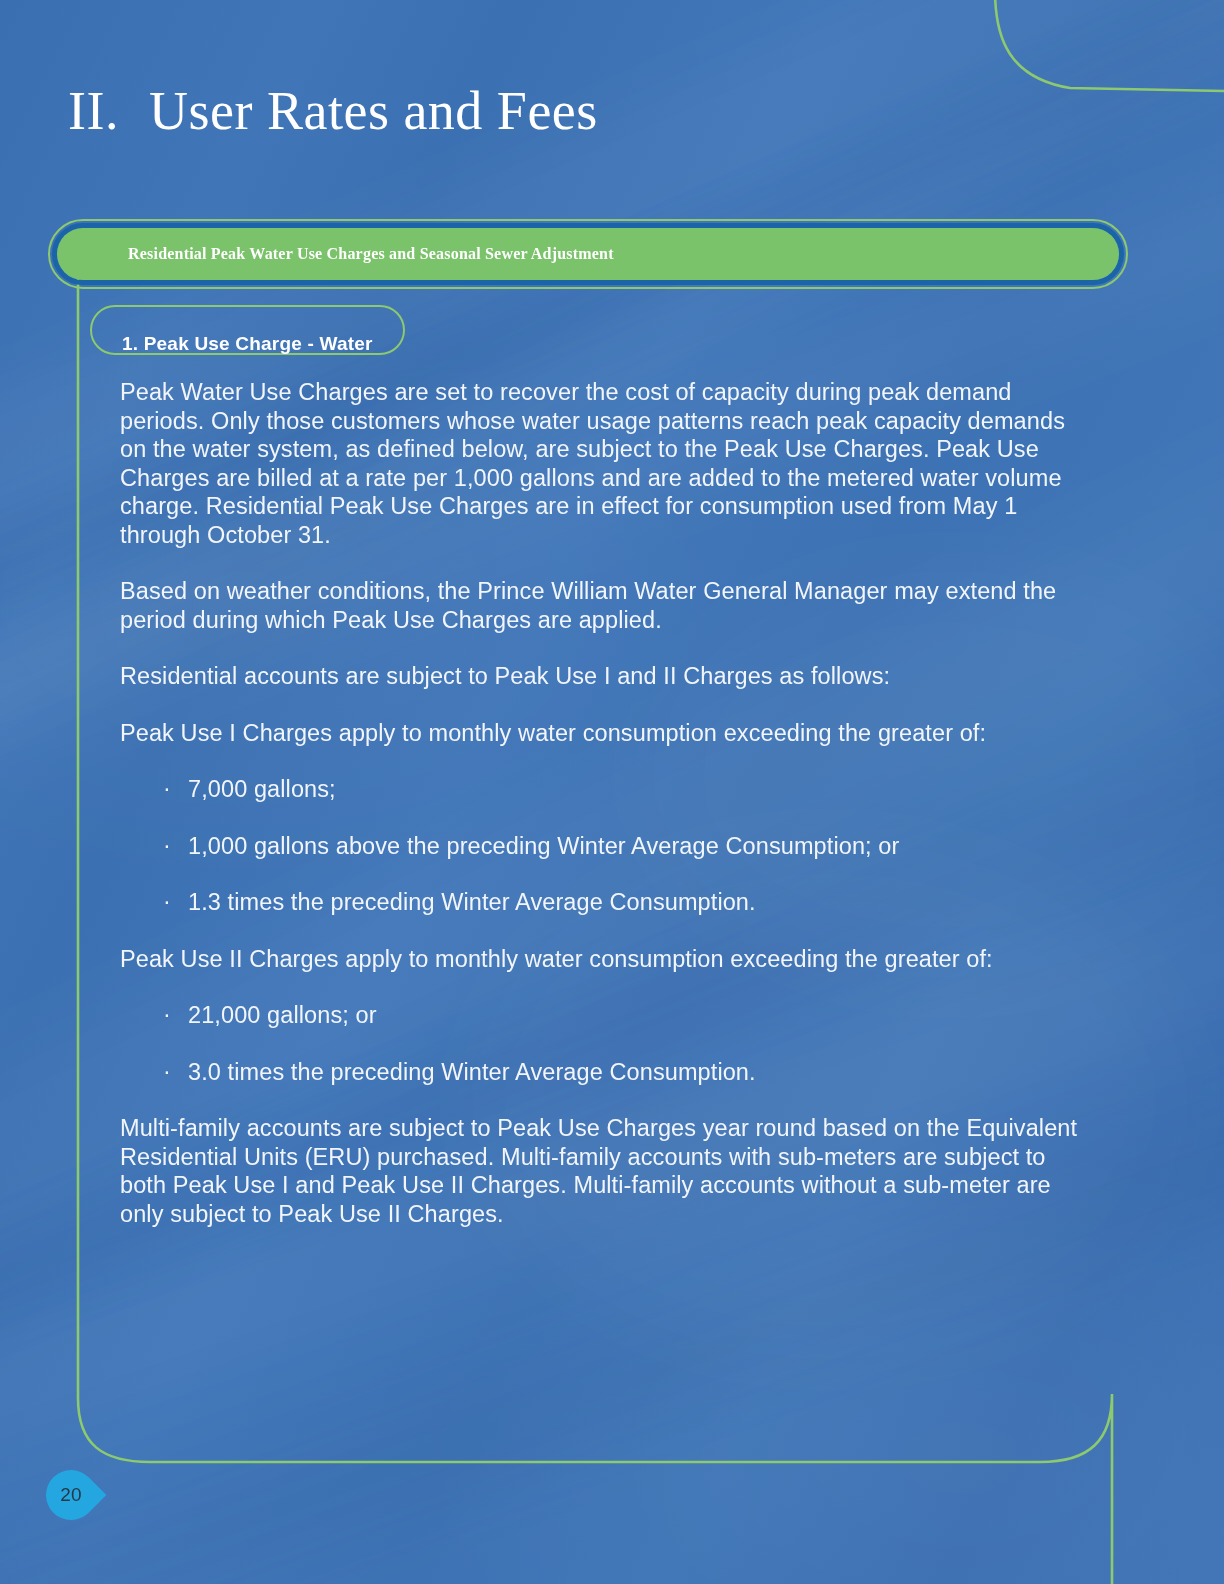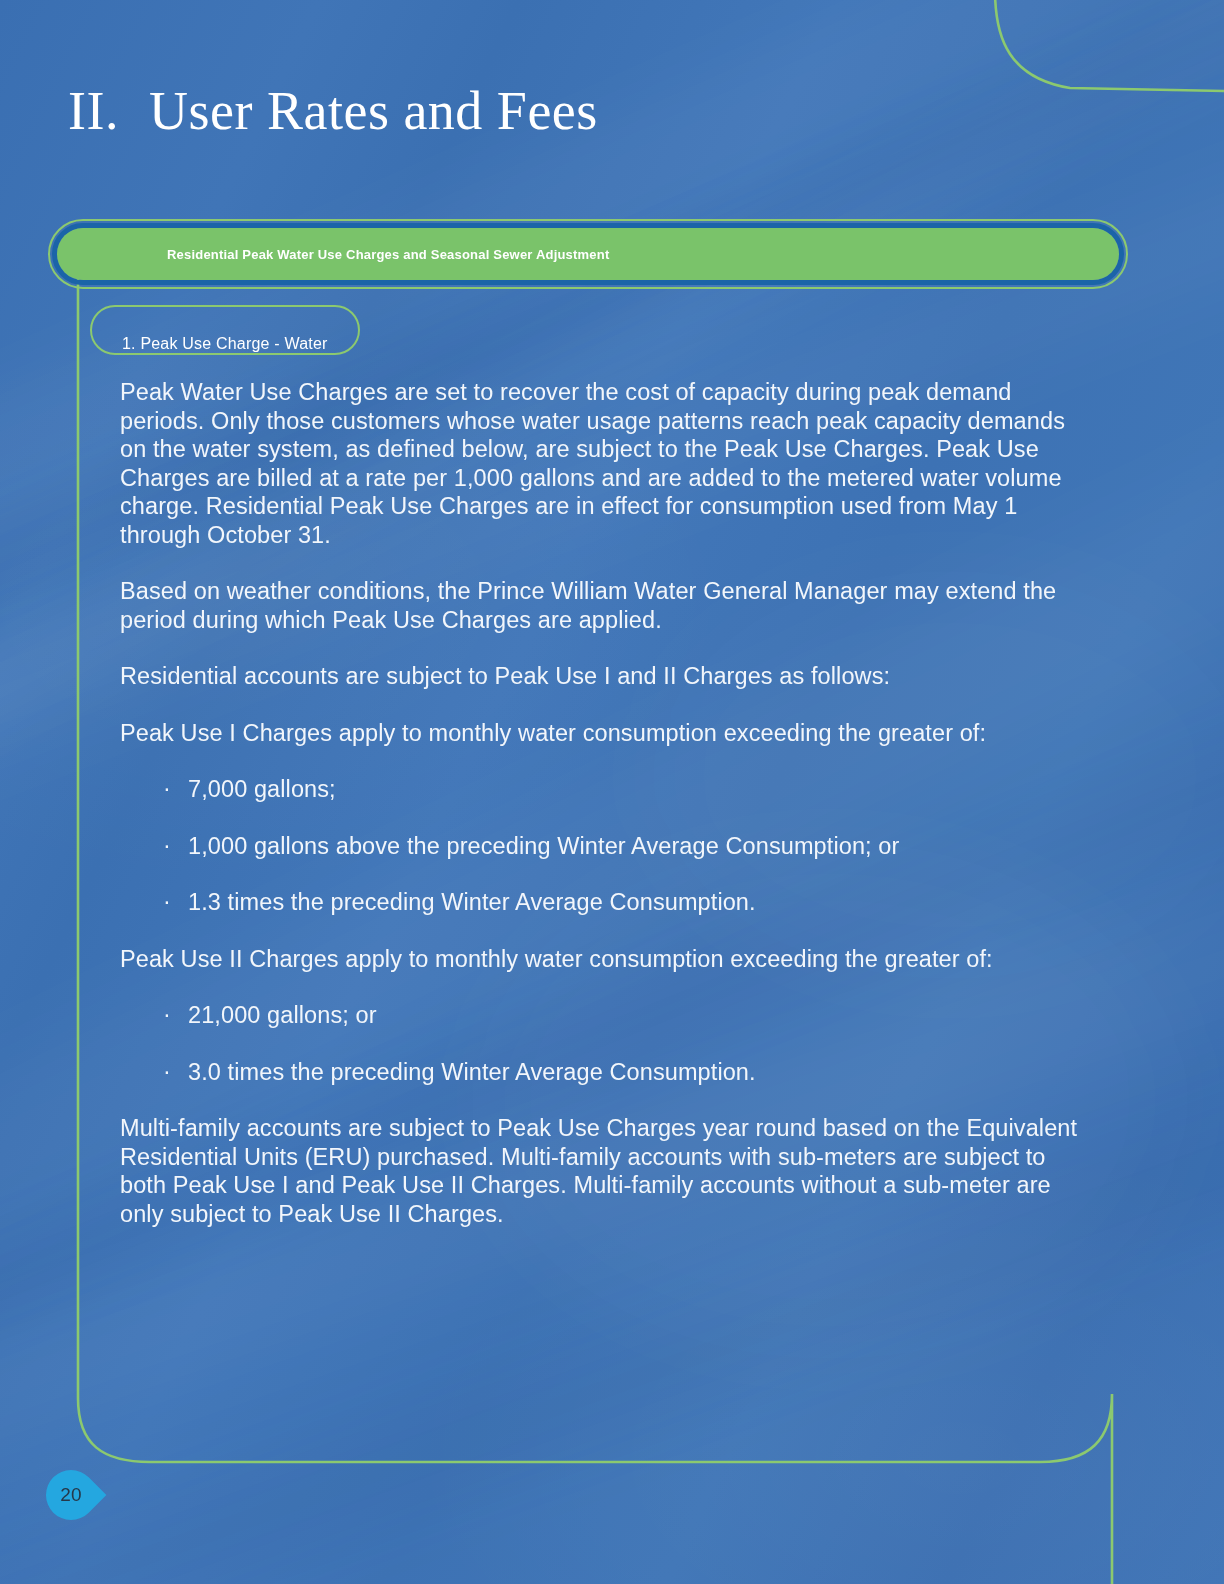--- a/index.html
+++ b/index.html
@@ -112,44 +112,45 @@
     position: absolute;
     left: 9px; top: 9px; right: 9px; bottom: 9px;
     background: #7ac36a;
     border-radius: 28px;
     box-sizing: border-box;
     display: flex;
     align-items: center;
   }
   #banner-title {
     color: #ffffff;
-    font-size: 13px;
+    font-size: 16px;
     font-weight: 700;
     letter-spacing: 0.2px;
-    margin-left: 110px;
+    margin-left: 71px;
+    font-family: Liberation Serif, serif;
   }
 
   
   #subhead-pill {
     position: absolute;
     left: 90px;
     top: 305px;
     height: 50px;
     padding: 0 30px;
     border: 2px solid #8cc96f;
     border-radius: 26px;
     box-sizing: border-box;
     display: flex;
     align-items: center;
     background: transparent;
   }
   #subhead-label {
     color: #ffffff;
-    font-size: 16px;
-    font-weight: 400;
+    font-size: 19px;
+    font-weight: 700;
     letter-spacing: 0.2px;
     white-space: nowrap;
     margin-top: 28px;
   }
 
   
   #content {
     position: absolute;
     left: 120px;
     top: 378px;

